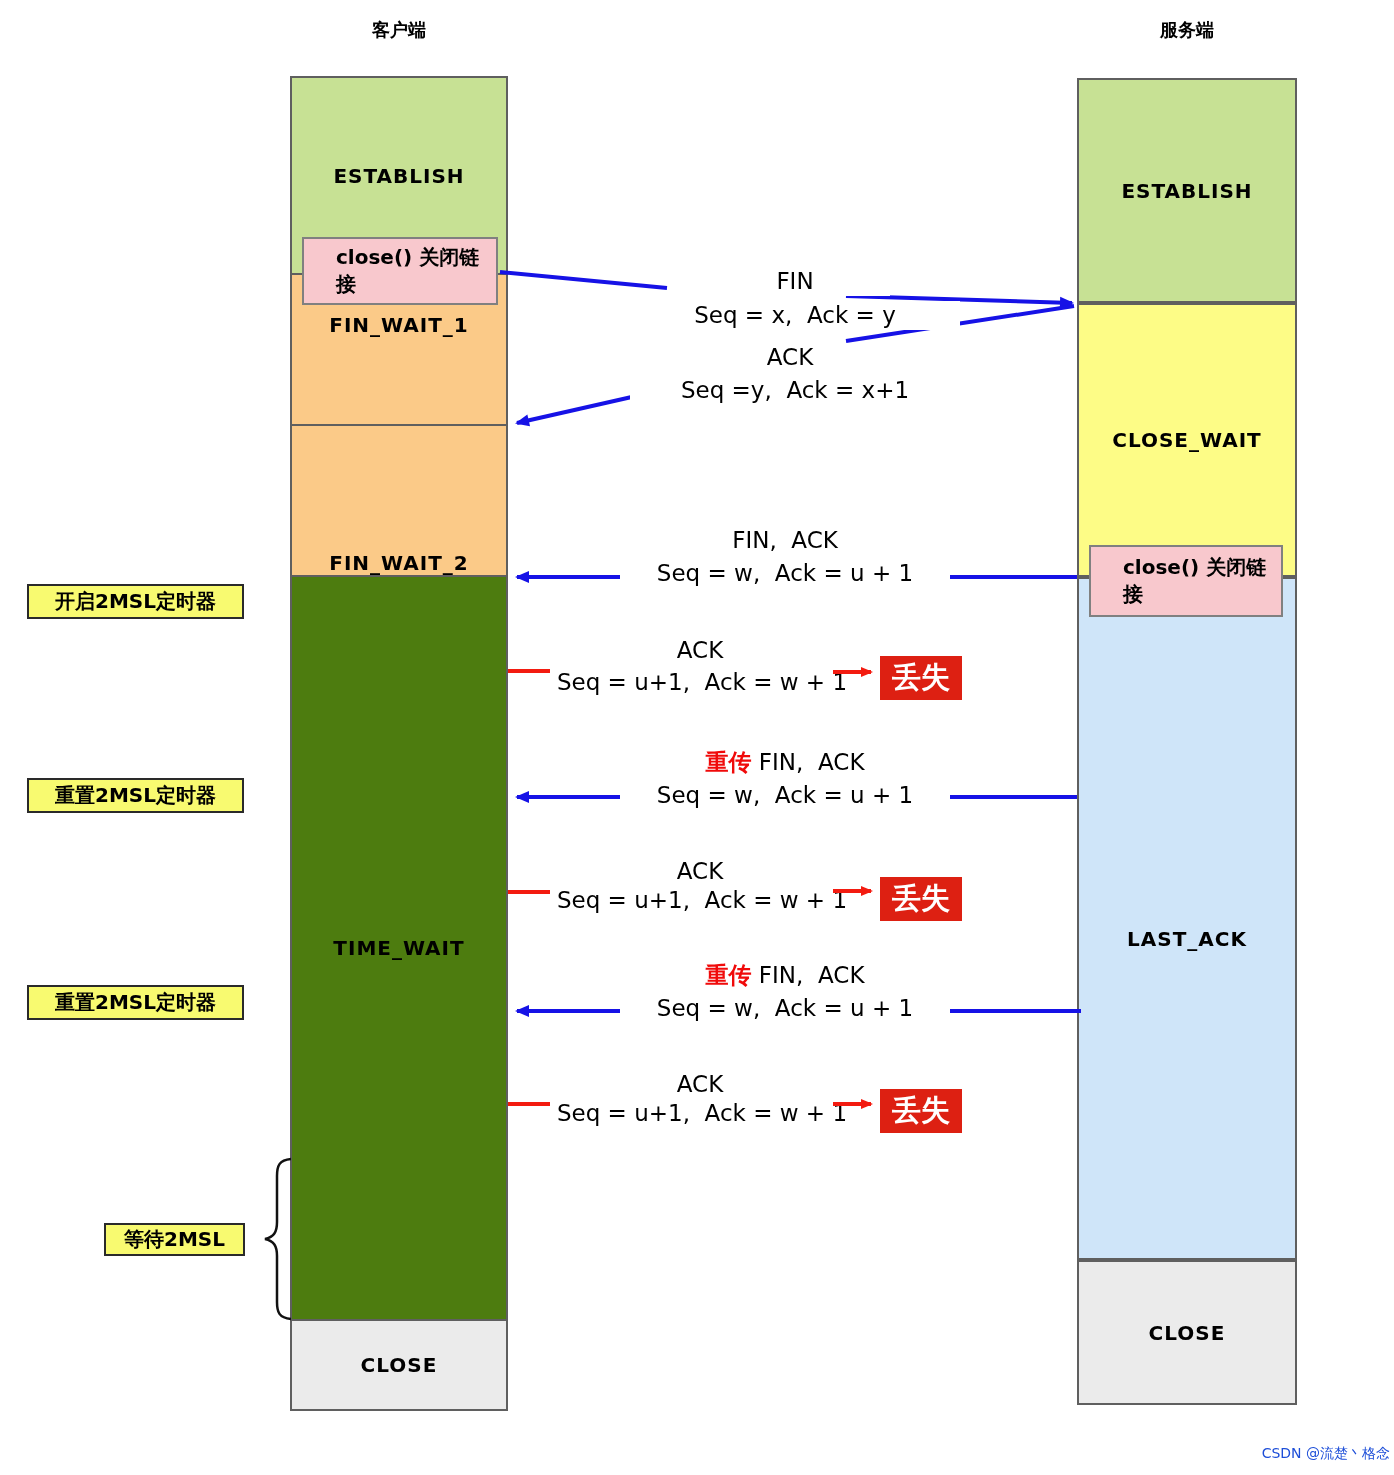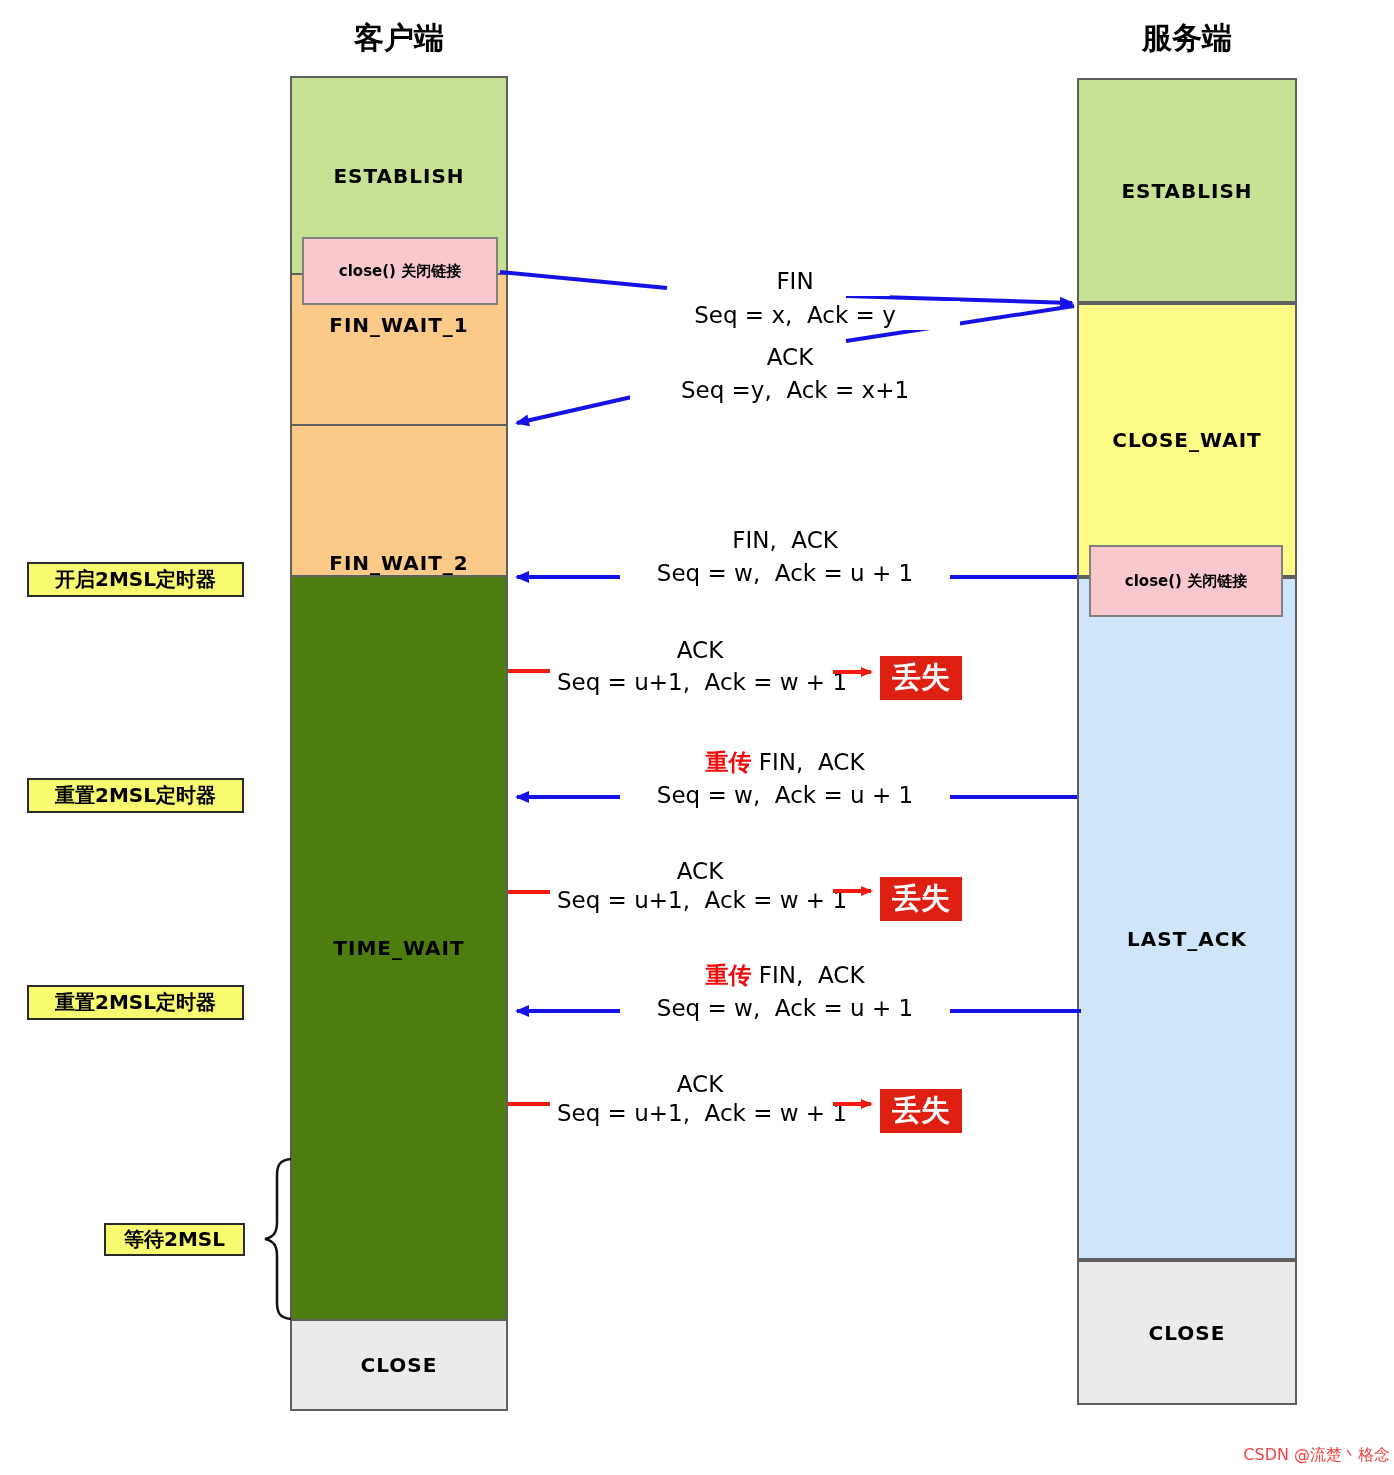--- a/index.html
+++ b/index.html
@@ -2,38 +2,38 @@
 <html><head>
 <meta charset="utf-8">
 <style>
   html,body{margin:0;padding:0;background:#ffffff;}
   .canvas{
     position:relative;width:1394px;height:1475px;background:#ffffff;overflow:hidden;
     font-family:"DejaVu Sans","Liberation Sans",sans-serif;color:#000;
   }
   .abs{position:absolute;}
   
-  .col-title{font-size:30px;font-weight:bold;text-align:center;z-index:2;}
+  .col-title{font-size:18px;font-weight:bold;text-align:center;z-index:2;}
   
   .state{border:2px solid #5f5f5f;box-sizing:border-box;display:flex;align-items:center;justify-content:center;z-index:1;}
   .state .lbl{font-size:20px;font-weight:bold;letter-spacing:1px;}
   
-  .note{border:2px solid #808080;box-sizing:border-box;display:flex;align-items:center;justify-content:center;
-        font-size:15px;font-weight:bold;z-index:4;}
+  .note{border:2px solid #808080;box-sizing:border-box;display:flex;align-items:center;
+        font-size:20px;font-weight:bold;z-index:4;padding-left:32px;}
   
   .timer{border:2px solid #2a2a2a;box-sizing:border-box;display:flex;align-items:center;justify-content:center;
          font-size:20px;font-weight:bold;z-index:2;}
   
   .msg{font-size:23px;text-align:center;white-space:pre;z-index:6;background:#ffffff;line-height:1.25;}
   .msg .red{font-weight:bold;}
   
   .lost{display:flex;align-items:center;justify-content:center;font-size:29px;font-weight:bold;z-index:7;}
   .svg-layer{position:absolute;left:0;top:0;z-index:5;}
   .svg-layer-top{position:absolute;left:0;top:0;z-index:7;}
-  .watermark{font-size:16px;color:#ef4444;z-index:2;white-space:pre;}
+  .watermark{font-size:14px;color:#1d4ed8;z-index:2;white-space:pre;}
 </style>
 </head>
 <body>
 
 <div class="canvas">
 
   <div class="abs col-title" style="left:290px;top:18px;width:218px;">客户端</div>
   <div class="abs col-title" style="left:1077px;top:18px;width:220px;">服务端</div>
 
   <div class="abs state" style="left: 290px; top: 76px; width: 218px; height: 199px; background-color: rgb(199, 225, 148);">
@@ -66,21 +66,21 @@
     <span class="lbl" style="margin-top:348px;">LAST_ACK</span>
   </div>
   <div class="abs state" style="left: 1077px; top: 1260px; width: 220px; height: 145px; background-color: rgb(235, 235, 235);">
     <span class="lbl">CLOSE</span>
   </div>
 
   <div class="abs note" style="left: 1089px; top: 545px; width: 194px; height: 72px; background-color: rgb(248, 200, 205);">
     <span>close() 关闭链接</span>
   </div>
 
-  <div class="abs timer" style="left: 27px; top: 562px; width: 217px; height: 35px; background-color: rgb(248, 250, 112);">
+  <div class="abs timer" style="left: 27px; top: 584px; width: 217px; height: 35px; background-color: rgb(248, 250, 112);">
     <span>开启2MSL定时器</span>
   </div>
   <div class="abs timer" style="left: 27px; top: 778px; width: 217px; height: 35px; background-color: rgb(248, 250, 112);">
     <span>重置2MSL定时器</span>
   </div>
   <div class="abs timer" style="left: 27px; top: 985px; width: 217px; height: 35px; background-color: rgb(248, 250, 112);">
     <span>重置2MSL定时器</span>
   </div>
   <div class="abs timer" style="left: 104px; top: 1223px; width: 141px; height: 33px; background-color: rgb(248, 250, 112);">
     <span>等待2MSL</span>

